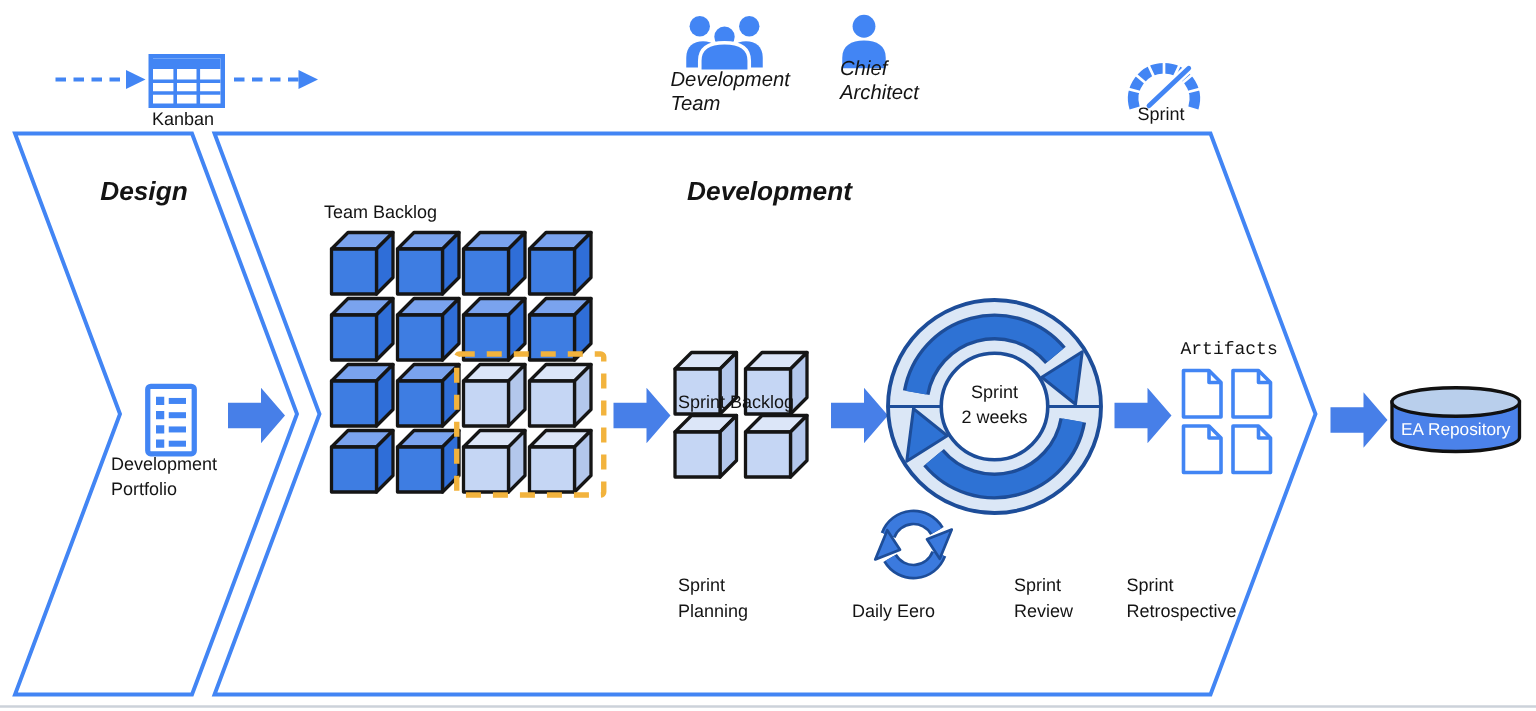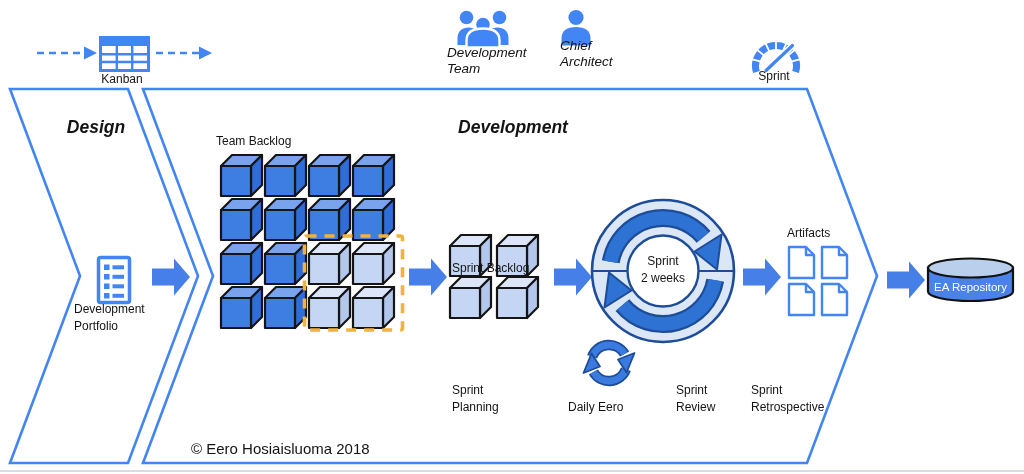--- a/index.html
+++ b/index.html
@@ -180,25 +180,24 @@
   <div class="lbl role pre" style="left:560px;top:38px;">Chief
 Architect</div>
   <div class="lbl ctr" style="left:746px;top:68px;width:56px;">Sprint</div>
 
   <div class="lbl pre" style="left:74px;top:301px;line-height:17px;">Development
 Portfolio</div>
   <div class="lbl" style="left:216px;top:133px;">Team Backlog</div>
   <div class="lbl" style="left:452px;top:216px;margin-top:44px;">Sprint Backlog</div>
   <div class="lbl ctr pre" style="left:613px;top:253px;width:100px;">Sprint
 2 weeks</div>
-  <div class="lbl" style="left:787px;top:225px;">Artifacts</div>
+  <div class="lbl" style="left:787px;top:225px;font-family:Liberation Mono, monospace;">Artifacts</div>
 
   <div class="lbl pre" style="left:452px;top:382px;line-height:17px;">Sprint
 Planning</div>
   <div class="lbl" style="left:568px;top:399px;">Daily Eero</div>
   <div class="lbl pre" style="left:676px;top:382px;line-height:17px;">Sprint
 Review</div>
   <div class="lbl pre" style="left:751px;top:382px;line-height:17px;">Sprint
 Retrospective</div>
 
-  <div class="lbl copyright" style="left:191px;top:441px;">© Eero Hosiaisluoma 2018</div>
   <div class="lbl ctr repo-lbl" style="left:928px;top:281px;width:85px;">EA Repository</div>
 </div>
 
 </body></html>

